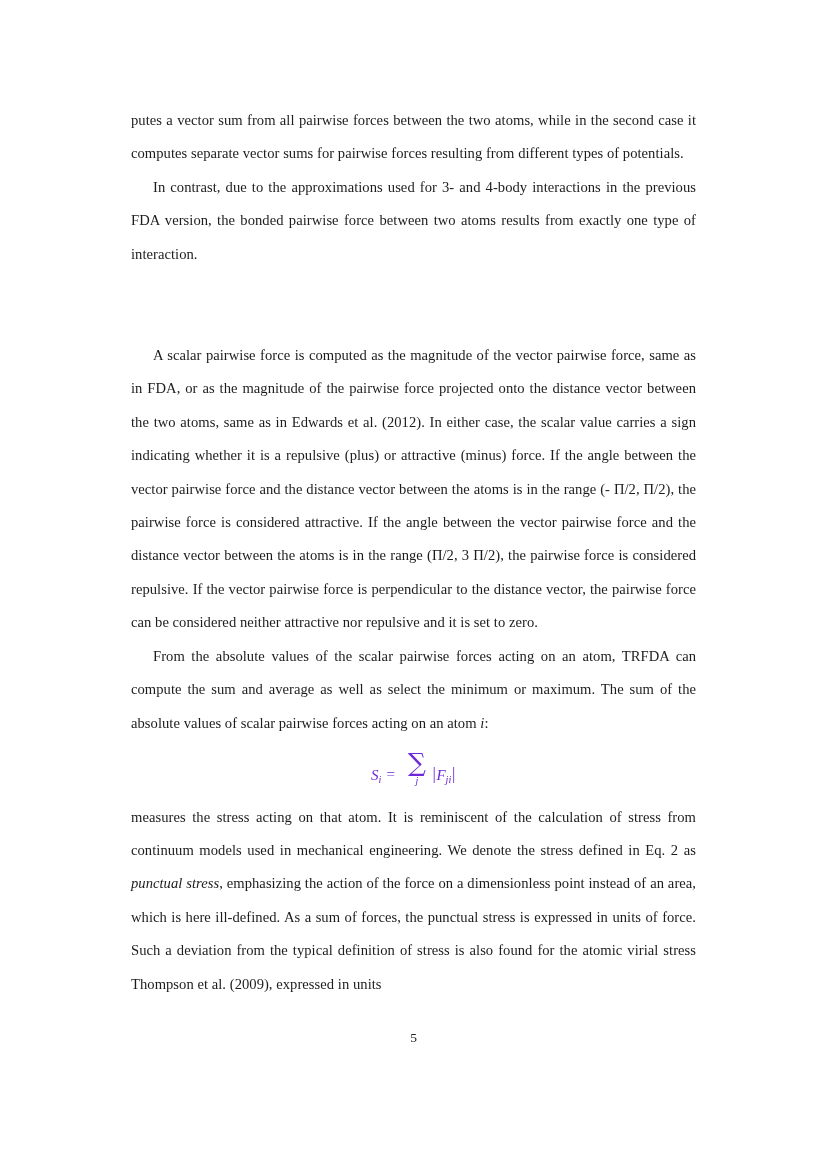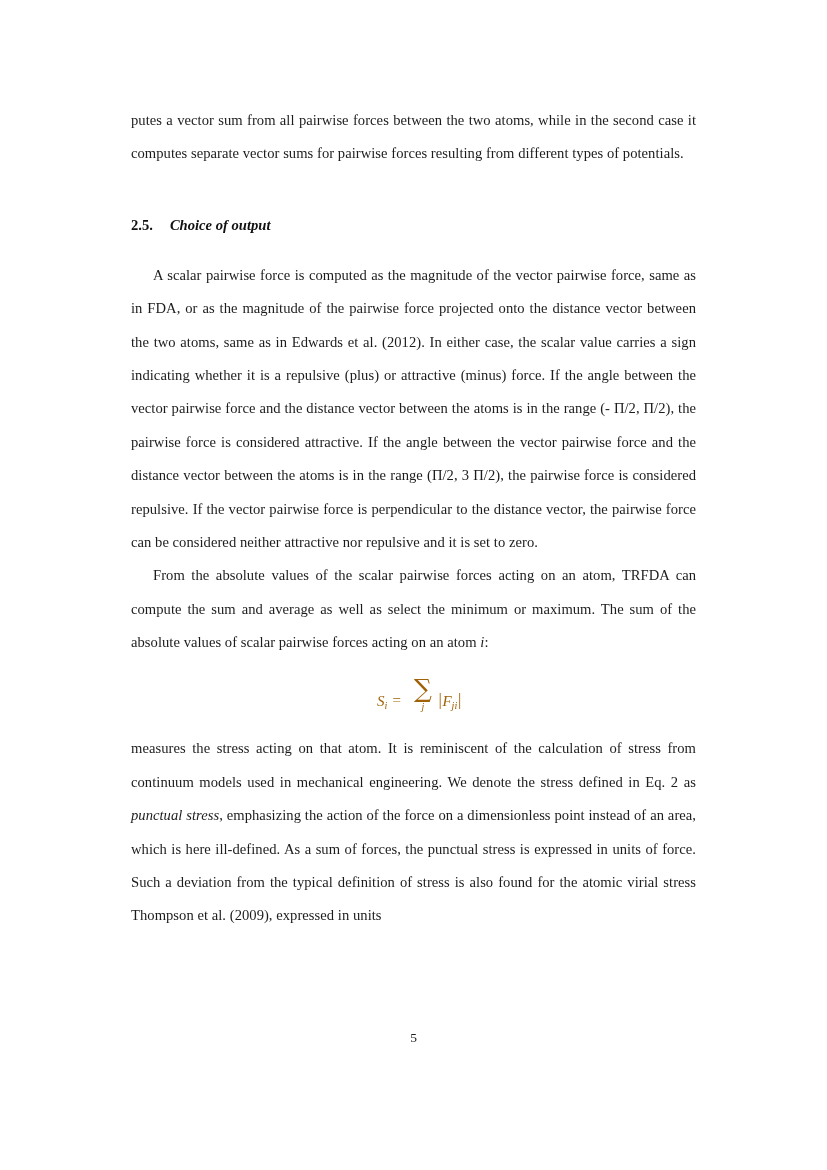--- a/index.html
+++ b/index.html
@@ -69,24 +69,24 @@
   }
 
   .after-heading-gap {
     height: 24px;
   }
 
   
   .equation {
     width: 565px;
     text-align: center;
-    margin: 6px;
+    margin: 0;
     padding: 14px 0 16px 0;
     font-size: 15px;
-    color: #a16207;
+    color: #6d28d9;
   }
   .eq-inner {
     display: inline-block;
     position: relative;
     font-family: "Liberation Serif", "DejaVu Serif", serif;
   }
   .mi {
     font-style: italic;
   }
   .sub {
@@ -145,26 +145,24 @@
 </style>
 </head>
 <body>
 
 <div class="page">
 
   <div class="content">
 
     <p class="para">putes a vector sum from all pairwise forces between the two atoms, while in the second case it computes separate vector sums for pairwise forces resulting from different types of potentials.</p>
 
+    <p class="para indent">In contrast, due to the approximations used for 3- and 4-body interactions in the previous FDA version, the bonded pairwise force between two atoms results from exactly one type of interaction.</p>
 
     <div class="block-gap-sec"></div>
 
-    <h2 class="sec-heading">
-      <span class="sec-num">2.5.</span><span class="sec-title">Choice of output</span>
-    </h2>
 
     <div class="after-heading-gap"></div>
 
 
     <p class="para indent">A scalar pairwise force is computed as the magnitude of the vector pairwise force, same as in FDA, or as the magnitude of the pairwise force projected onto the distance vector between the two atoms, same as in Edwards et al. (2012). In either case, the scalar value carries a sign indicating whether it is a repulsive (plus) or attractive (minus) force. If the angle between the vector pairwise force and the distance vector between the atoms is in the range (- Π/2, Π/2), the pairwise force is considered attractive. If the angle between the vector pairwise force and the distance vector between the atoms is in the range (Π/2, 3 Π/2), the pairwise force is considered repulsive. If the vector pairwise force is perpendicular to the distance vector, the pairwise force can be considered neither attractive nor repulsive and it is set to zero.</p>
 
     <p class="para indent"><span>From the absolute values of the scalar pairwise forces acting on an atom, TRFDA can compute the sum and average as well as select the minimum or maximum. The sum of the absolute values of scalar pairwise forces acting on an atom</span> <em class="mi">i</em><span>:</span></p>
 
     <div class="equation">
       <span class="eq-inner">

